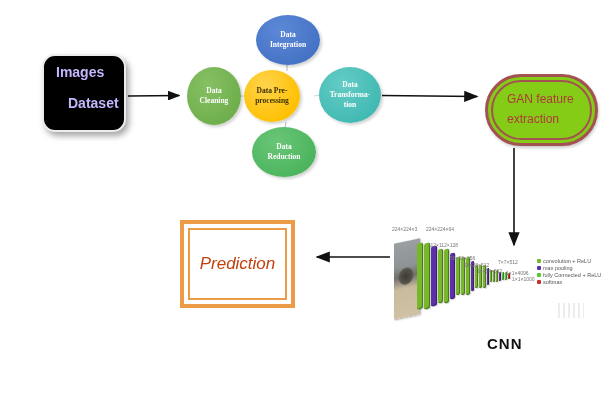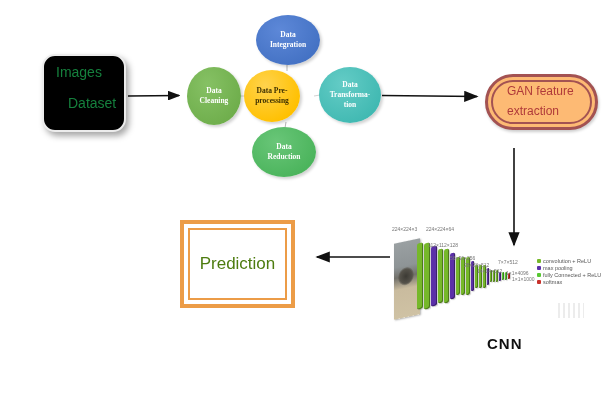--- a/index.html
+++ b/index.html
@@ -3,37 +3,37 @@
 <meta charset="utf-8">
 <style>
   html,body{margin:0;padding:0;background:#fff;}
   .canvas{position:relative;width:616px;height:412px;background:#ffffff;overflow:hidden;
           font-family:"Liberation Sans",sans-serif;}
   svg.arrows{position:absolute;left:0;top:0;width:616px;height:412px;pointer-events:none;}
 
   
   .imgbox{position:absolute;left:42px;top:54px;width:84px;height:78px;background:#000;
           border-radius:13px;border:2px solid #ececec;box-shadow:3px 4px 6px rgba(0,0,0,.35);
-          color:#15803d;font-weight:normal;font-size:14px;padding:8px 0 0 12px;box-sizing:border-box;}
+          color:#c4b5fd;font-weight:bold;font-size:14px;padding:8px 0 0 12px;box-sizing:border-box;}
   .imgbox .l2{margin-top:15px;margin-left:12px;}
   .imgbox span{display:block;}
 
   
   .node{position:absolute;border-radius:50%;display:flex;align-items:center;justify-content:center;
         text-align:center;font-family:"Liberation Serif",serif;font-weight:bold;font-size:7.5px;
         line-height:1.3;white-space:pre-line;box-shadow:2px 2px 3px rgba(0,0,0,.18);}
   .n-integration{left:256px;top:15px;width:64px;height:50px;}
   .n-cleaning{left:187px;top:67px;width:54px;height:58px;}
   .n-preprocessing{left:244px;top:70px;width:56px;height:52px;z-index:2;}
   .n-transformation{left:319px;top:67px;width:62px;height:56px;}
   .n-reduction{left:252px;top:127px;width:64px;height:50px;}
 
   
-  .ganbox{position:absolute;left:485px;top:74px;width:113px;height:56px;border-radius:36px;
-          background:#fdba74;box-shadow:1px 2px 3px rgba(0,0,0,.2);box-sizing:border-box;border:3px solid #A35252;}
+  .ganbox{position:absolute;left:485px;top:74px;width:113px;height:72px;border-radius:36px;
+          background:#84cc16;box-shadow:1px 2px 3px rgba(0,0,0,.2);box-sizing:border-box;border:3px solid #A35252;}
   .ganbox .inner{position:absolute;left:3px;top:3px;right:3px;bottom:3px;border:2px solid #A35252;
           border-radius:30px;display:flex;align-items:center;box-sizing:border-box;}
   .ganbox .txt{padding-left:14px;font-size:12px;line-height:1.65;white-space:pre-line;color:#B03A3A;}
 
   
   .predbox{position:absolute;left:180px;top:220px;width:115px;height:88px;background:#fff;
            border:4px solid #EC9C47;box-sizing:border-box;}
   .predbox .inner{position:absolute;left:4px;top:4px;right:4px;bottom:4px;border:2px solid #EC9C47;
            display:flex;align-items:center;justify-content:center;}
   .predbox .txt{font-size:17px;color:#3C7BB5;}
@@ -122,21 +122,21 @@
 
   <div class="ganbox" style="border-color: rgb(163, 82, 82);">
     <div class="inner" style="border-color: rgb(163, 82, 82);">
       <div class="txt" style="color: rgb(176, 58, 58);">GAN feature
 extraction</div>
     </div>
   </div>
 
   <div class="predbox" style="border-color: rgb(236, 156, 71);">
     <div class="inner" style="border-color: rgb(236, 156, 71);">
-      <div class="txt" style="color: #4d7c0f;">Prediction</div>
+      <div class="txt" style="color: #c2410c; font-style: italic;">Prediction</div>
     </div>
   </div>
 
   <div class="cnn">
     <div class="photo">
       <div class="blob"></div>
     </div>
     <div>
         <div class="slab" style="left: 29px; top: 28px; width: 6px; height: 66px; background: rgb(118, 184, 42);"></div>
         <div class="slab" style="left: 36px; top: 28px; width: 6px; height: 66px; background: rgb(118, 184, 42);"></div>

